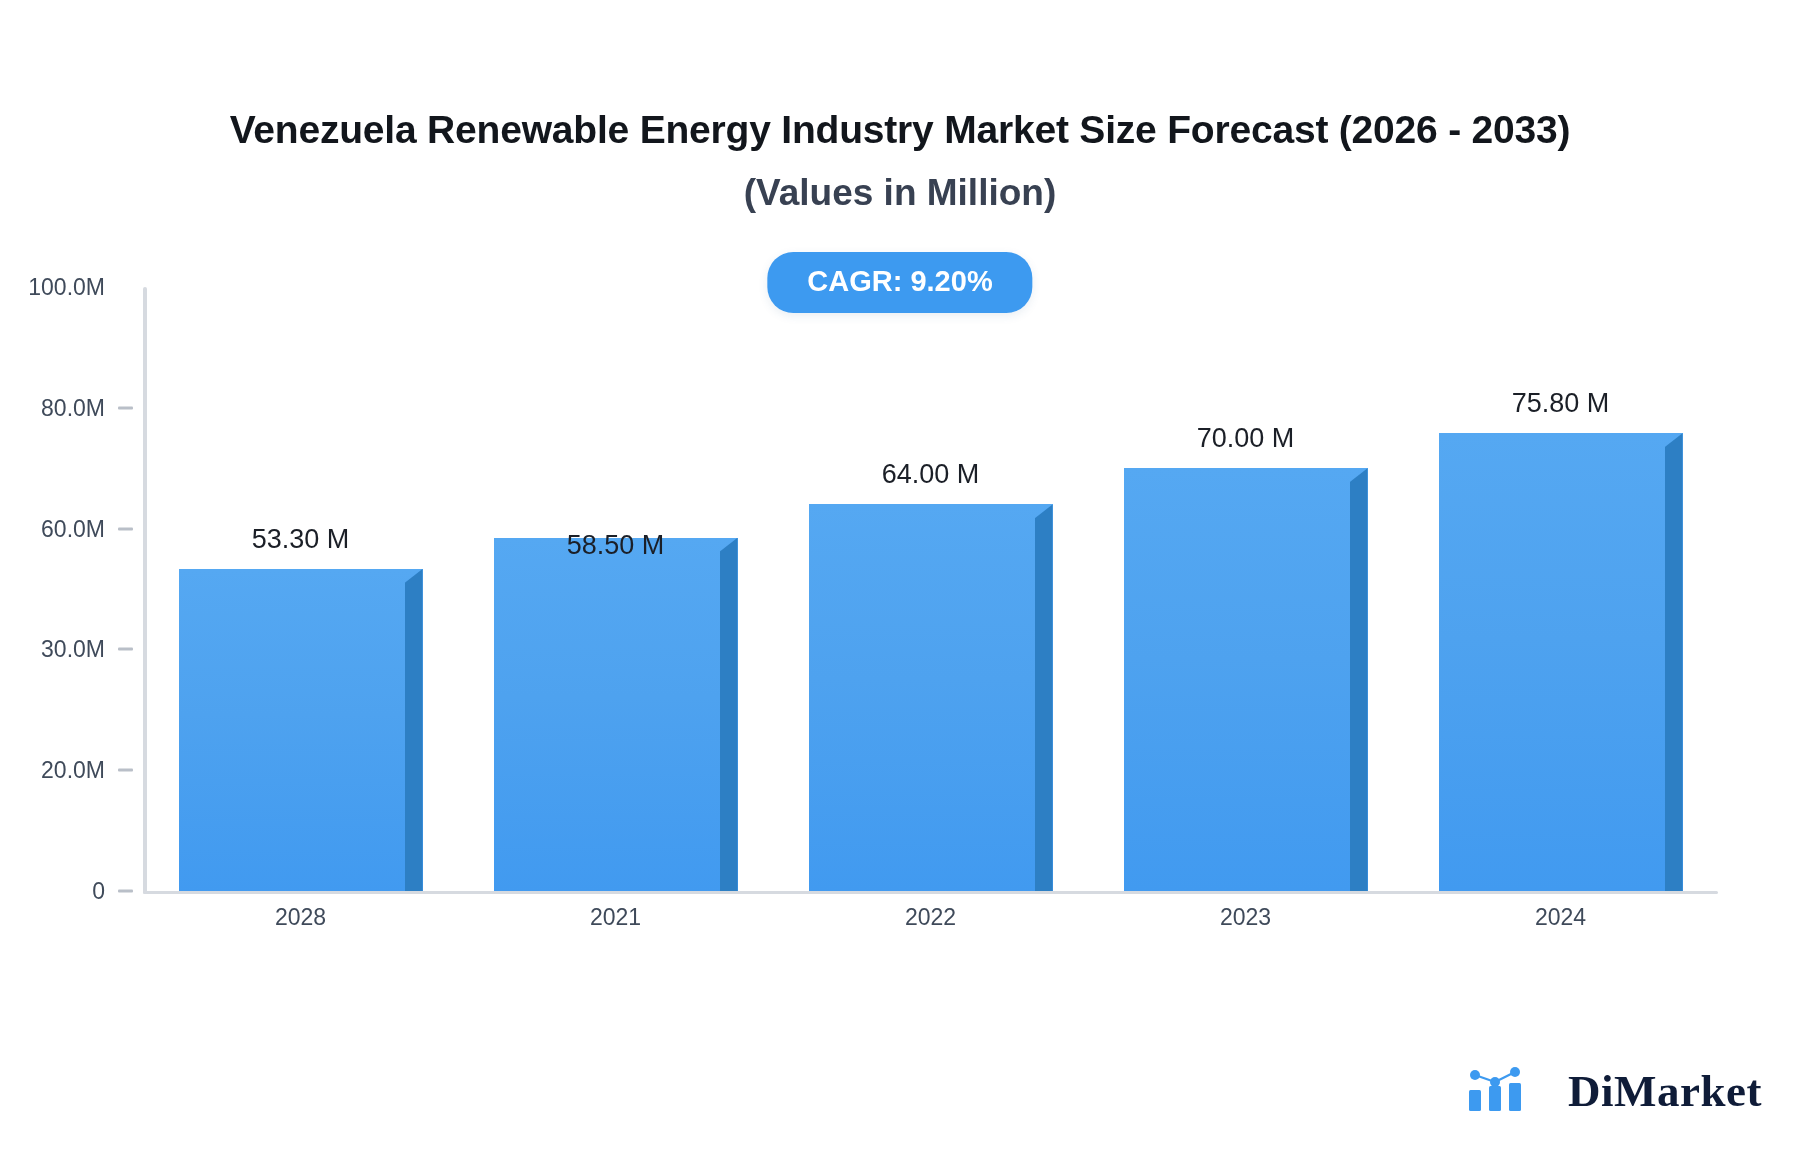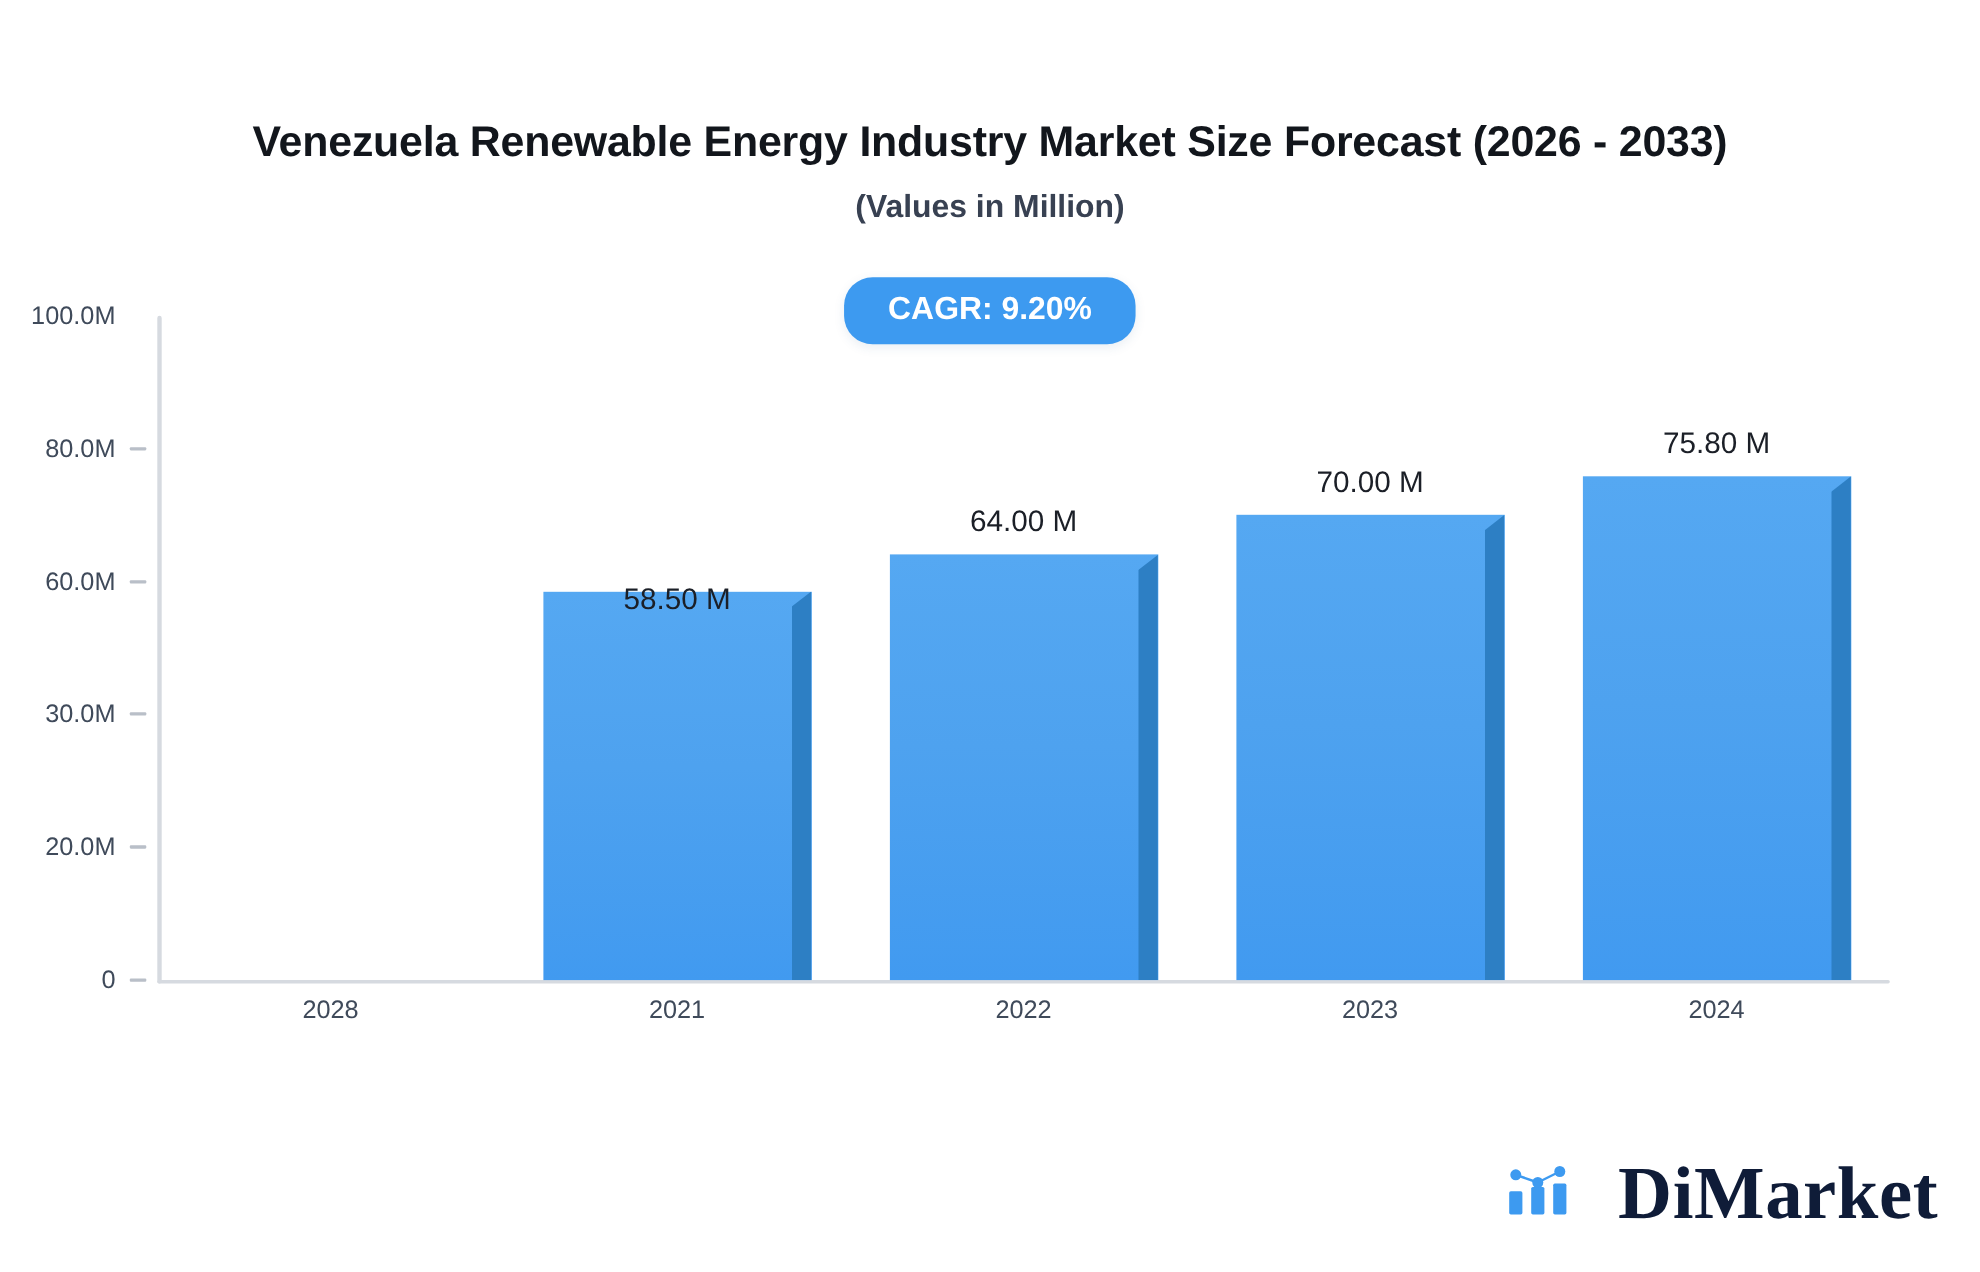--- a/index.html
+++ b/index.html
@@ -34,21 +34,21 @@
     color: #12161c;
     letter-spacing: -0.2px;
     white-space: nowrap;
   }
   .chart-subtitle {
     position: absolute;
     top: 172px;
     left: 0;
     width: 1800px;
     text-align: center;
-    font-size: 29px;
+    font-size: 37px;
     font-weight: bold;
     color: #384152;
     white-space: nowrap;
   }
 
   
   .cagr-badge {
     position: absolute;
     top: 252px;
     left: 50%;
@@ -167,21 +167,21 @@
   #logo {
     position: absolute;
     right: 38px;
     bottom: 38px;
     display: flex;
     align-items: center;
     gap: 12px;
   }
   #logo .logo-text {
     font-family: "Liberation Serif", serif;
-    font-size: 68px;
+    font-size: 45px;
     font-weight: bold;
     color: #0f1c38;
     letter-spacing: 0.5px;
     line-height: 1;
     margin-left: 32px;
   }
 </style>
 </head>
 <body>
 
@@ -215,20 +215,25 @@
         <div class="ytick" style="top: 120.8px;">
           <span class="ylabel">80.0M</span>
           <span class="ymark"></span>
         </div>
         <div class="ytick no-mark" style="top: 0px;">
           <span class="ylabel">100.0M</span>
           <span class="ymark"></span>
         </div>
       </div>
     <div class="bars-layer" id="bars">
+        <div class="bar-group" style="left: 35.5px; width: 244px; height: 321.932px;">
+          <div class="bar-body" style="height: 321.932px;"></div>
+          <div class="bar-side" style="left: 226px; height: 321.932px;"></div>
+          <div class="bar-label">53.30 M</div>
+        </div>
         <div class="bar-group" style="left: 350.5px; width: 244px; height: 316px;">
           <div class="bar-body" style="height: 353.34px;"></div>
           <div class="bar-side" style="left: 226px; height: 353.34px;"></div>
           <div class="bar-label">58.50 M</div>
         </div>
         <div class="bar-group" style="left: 665.5px; width: 244px; height: 386.56px;">
           <div class="bar-body" style="height: 386.56px;"></div>
           <div class="bar-side" style="left: 226px; height: 386.56px;"></div>
           <div class="bar-label">64.00 M</div>
         </div>

